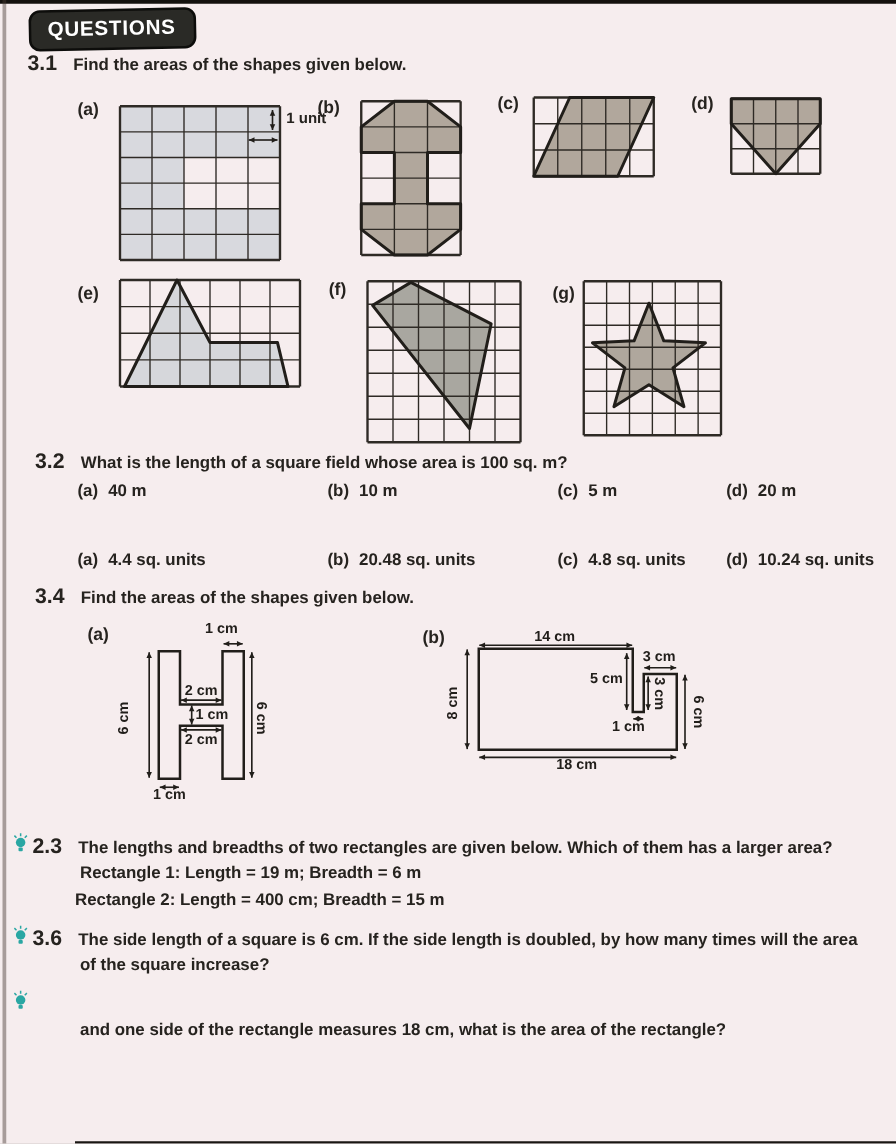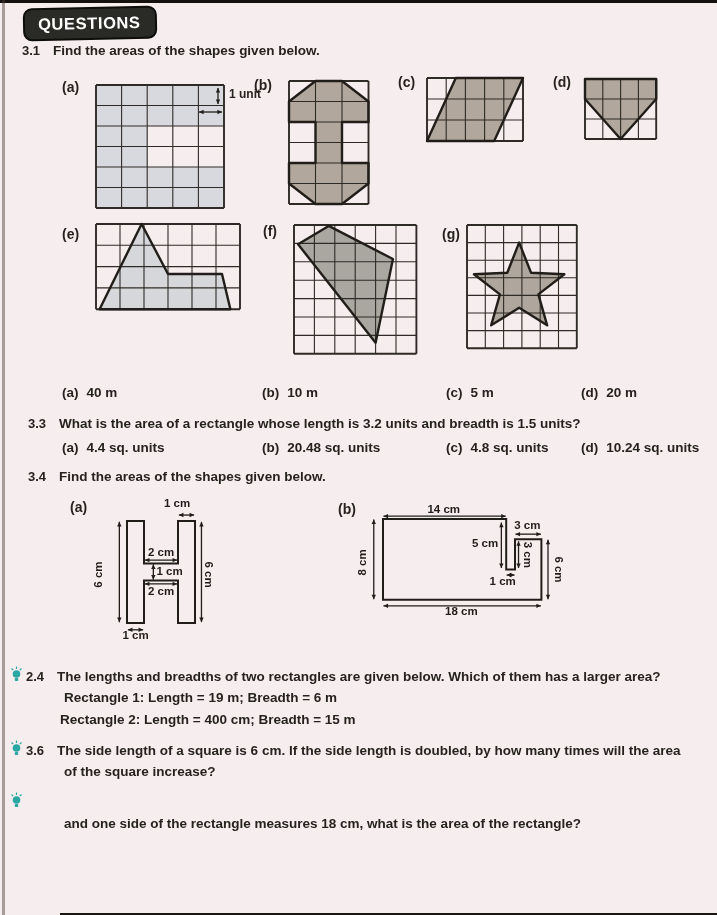--- a/index.html
+++ b/index.html
@@ -5,21 +5,21 @@
   html,body{margin:0;padding:0;background:#c9c2c4;}
   #page{position:relative;width:717px;height:915px;background:#f6edee;
         font-family:"Liberation Sans",sans-serif;color:#26231f;overflow:hidden;}
   .edge-top{position:absolute;left:0;top:0;width:717px;height:3px;background:#14110e;}
   .edge-left{position:absolute;left:2px;top:0;width:3px;height:915px;background:rgba(70,58,52,.45);}
   .edge-bottom{position:absolute;left:60px;bottom:0;width:657px;height:2px;background:#191613;}
   .badge{position:absolute;left:23px;top:7px;background:#2a2a26;color:#fff;
          font-weight:700;font-size:16.5px;letter-spacing:.6px;padding:5px 14px 5px 13px;
          border:2.5px solid #0d0d0b;border-radius:9px;transform:rotate(-1.2deg);}
   .qrow{position:absolute;white-space:nowrap;}
-  .qnum{font-weight:700;font-size:13px;margin-right:13px;}
+  .qnum{font-weight:700;font-size:17px;margin-right:13px;}
   .qtext,.qline{font-weight:600;font-size:13.5px;}
   .qline{position:absolute;white-space:nowrap;}
   .figlabel{position:absolute;font-size:14px;font-weight:600;}
   .unitlabel{position:absolute;font-size:12px;font-weight:700;}
   .opt{position:absolute;white-space:nowrap;font-size:13.5px;}
   .optkey{font-weight:700;margin-right:8px;}
   .opttext{font-weight:600;}
   .bulb{position:absolute;width:15px;height:18px;}
 </style>
 </head>
@@ -183,30 +183,30 @@
         <line x1="3" y1="38.2" x2="112.80000000000001" y2="38.2" stroke="#2e2a25" stroke-width="1.1"></line>
         <line x1="3" y1="55.800000000000004" x2="112.80000000000001" y2="55.800000000000004" stroke="#2e2a25" stroke-width="1.1"></line>
         <line x1="3" y1="73.4" x2="112.80000000000001" y2="73.4" stroke="#2e2a25" stroke-width="1.1"></line>
         <line x1="3" y1="91" x2="112.80000000000001" y2="91" stroke="#2e2a25" stroke-width="1.1"></line>
         <line x1="3" y1="108.60000000000001" x2="112.80000000000001" y2="108.60000000000001" stroke="#2e2a25" stroke-width="1.1"></line>
         <line x1="3" y1="126.20000000000002" x2="112.80000000000001" y2="126.20000000000002" stroke="#2e2a25" stroke-width="1.9"></line>
         <polygon points="55.155,20.6 67.05,50.696000000000005 100.35600000000001,52.28 74.37,72.34400000000001 83.154,103.32000000000001 55.155,85.72000000000001 27.156000000000002,103.32000000000001 35.940000000000005,72.34400000000001 9.954,52.28 43.260000000000005,50.696000000000005" fill="none" stroke="#211e1a" stroke-width="2.4" stroke-linejoin="round"></polygon>
       </svg>
     </div>
 
+  <div class="qrow" style="left:28px;top:359px">
+    <span class="qnum">3.2</span><span class="qtext">What is the length of a square field whose area is 100 sq. m?</span>
+  </div>
   <div>
     <div class="opt" style="left:62px;top:385px"><span class="optkey">(a)</span><span class="opttext">40 m</span></div>
     <div class="opt" style="left:262px;top:385px"><span class="optkey">(b)</span><span class="opttext">10 m</span></div>
     <div class="opt" style="left:446px;top:385px"><span class="optkey">(c)</span><span class="opttext">5 m</span></div>
     <div class="opt" style="left:581px;top:385px"><span class="optkey">(d)</span><span class="opttext">20 m</span></div>
   </div>
 
-  <div class="qrow" style="left:28px;top:414px">
-    <span class="qnum">3.3</span><span class="qtext">What is the area of a rectangle whose length is 3.2 units and breadth is 1.5 units?</span>
-  </div>
   <div>
     <div class="opt" style="left:62px;top:440px"><span class="optkey">(a)</span><span class="opttext">4.4 sq. units</span></div>
     <div class="opt" style="left:262px;top:440px"><span class="optkey">(b)</span><span class="opttext">20.48 sq. units</span></div>
     <div class="opt" style="left:446px;top:440px"><span class="optkey">(c)</span><span class="opttext">4.8 sq. units</span></div>
     <div class="opt" style="left:581px;top:440px"><span class="optkey">(d)</span><span class="opttext">10.24 sq. units</span></div>
   </div>
 
   <div class="qrow" style="left:28px;top:467px">
     <span class="qnum">3.4</span><span class="qtext">Find the areas of the shapes given below.</span>
   </div>
@@ -284,21 +284,21 @@
   <svg class="bulb" style="left:9px;top:666px" viewBox="0 0 15 18">
     <g stroke="#2aa7a3" stroke-width="1.2">
         <line x1="7.5" y1="0.5" x2="7.5" y2="3"></line>
         <line x1="2.5" y1="2.5" x2="4.2" y2="4.2"></line>
         <line x1="12.5" y1="2.5" x2="10.8" y2="4.2"></line>
       </g>
     <circle cx="7.5" cy="8" r="3.8" fill="#2aa7a3"></circle>
       <rect x="5.8" y="12" width="3.4" height="3" rx="0.8" fill="#2aa7a3"></rect>
   </svg>
   <div class="qrow" style="left:26px;top:667px">
-    <span class="qnum">2.4</span><span class="qtext">The lengths and breadths of two rectangles are given below. Which of them has a larger area?</span>
+    <span class="qnum">2.3</span><span class="qtext">The lengths and breadths of two rectangles are given below. Which of them has a larger area?</span>
   </div>
   <div class="qline" style="left:64px;top:690px">Rectangle 1: Length = 19 m; Breadth = 6 m</div>
   <div class="qline" style="left:60px;top:712px">Rectangle 2: Length = 400 cm; Breadth = 15 m</div>
 
   <svg class="bulb" style="left:9px;top:740px" viewBox="0 0 15 18">
     <g stroke="#2aa7a3" stroke-width="1.2">
         <line x1="7.5" y1="0.5" x2="7.5" y2="3"></line>
         <line x1="2.5" y1="2.5" x2="4.2" y2="4.2"></line>
         <line x1="12.5" y1="2.5" x2="10.8" y2="4.2"></line>
       </g>

